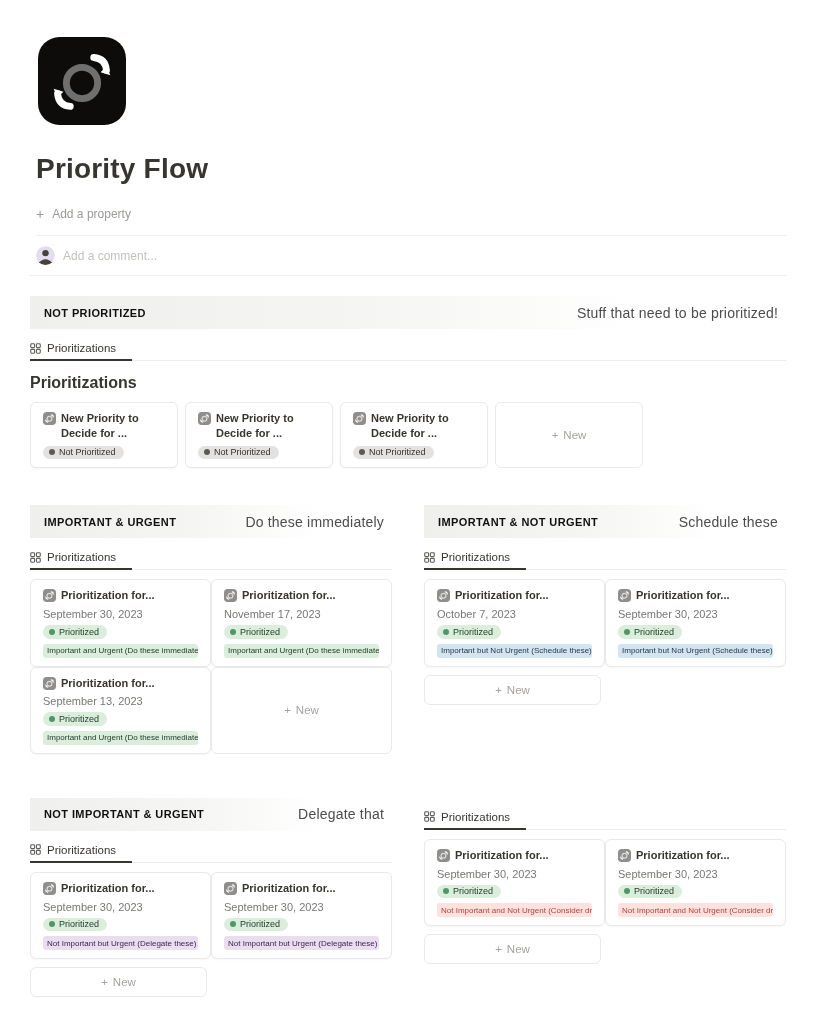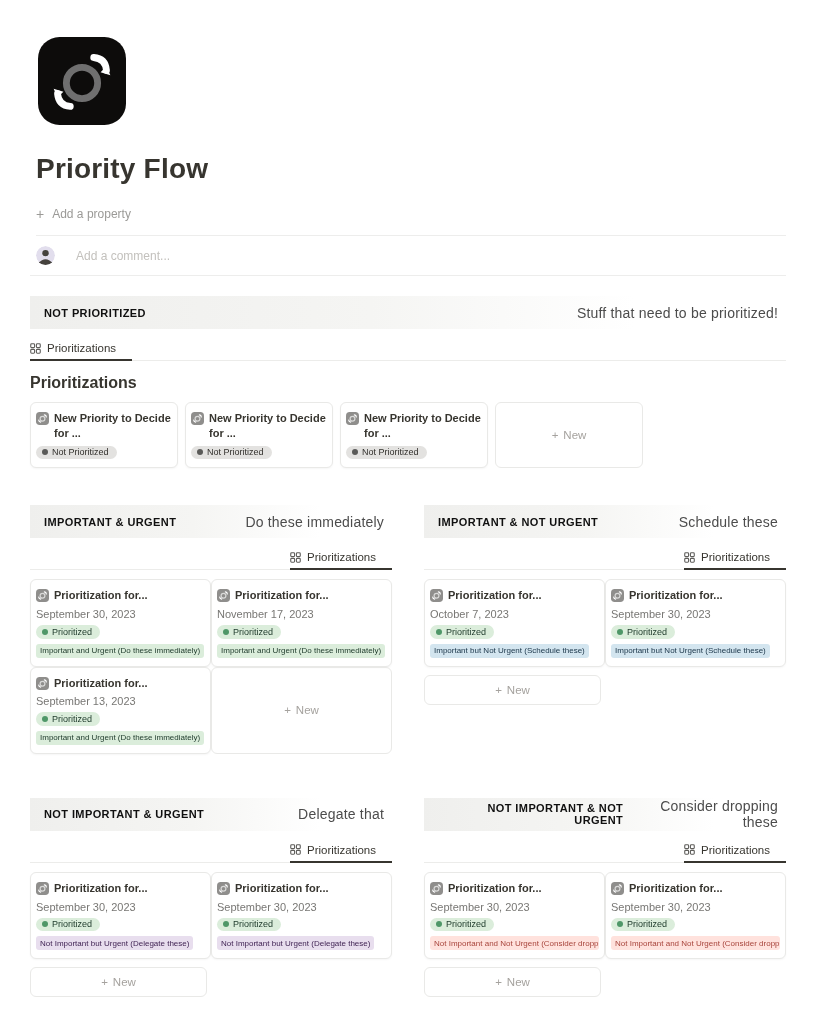--- a/index.html
+++ b/index.html
@@ -6,21 +6,21 @@
   html,body { width:816px; height:1024px; background:#ffffff; overflow:hidden;
     font-family:"Liberation Sans","DejaVu Sans",sans-serif; color:#37352f; }
   .content { padding:0 30px; }
 
   
   .page-icon { margin:37px 0 0 8px; width:88px; height:88px; display:block; }
   .page-title { margin:28px 0 0 6px; font-size:28px; font-weight:700; letter-spacing:.2px; color:#37352f; }
   .add-prop { margin:22px 0 0 6px; display:flex; align-items:center; gap:8px;
     color:#9b9a97; font-size:12px; padding-bottom:14px; border-bottom:1px solid #ededec; cursor:pointer; }
   .add-prop .plus { font-size:14px; line-height:1; }
-  .comment-row { display:flex; align-items:center; gap:21px; padding:10px 0 10px 6px; border-bottom:1px solid #ededec; }
+  .comment-row { display:flex; align-items:center; gap:8px; padding:10px 0 10px 6px; border-bottom:1px solid #ededec; }
   .avatar { width:19px; height:19px; border-radius:50%; overflow:hidden; flex:0 0 auto; }
   .comment-input { border:none; outline:none; flex:1; font-size:12px; color:#37352f;
     font-family:"Liberation Sans","DejaVu Sans",sans-serif; }
   .comment-input::placeholder { color:#c3c1bd; }
 
   
   .band { height:33px; display:flex; align-items:center; justify-content:space-between;
     padding:0 8px 0 14px; background:linear-gradient(90deg,#efefed 0%,#f5f5f3 45%,#ffffff 80%); }
   .band-title { font-size:11px; font-weight:800; letter-spacing:.4px; color:#101010; text-transform:uppercase; }
   .band-note { font-size:14px; color:#4c4c4c; letter-spacing:.2px; }
@@ -28,38 +28,38 @@
   
   .tabrow { border-bottom:1px solid #ececea; margin-top:8px; }
   .tab { display:inline-flex; align-items:center; gap:6px; padding:5px 16px 5px 0;
     font-size:11.5px; color:#37352f; border-bottom:2px solid #37352f; margin-bottom:-1px; cursor:pointer; }
   .tab svg { display:block; }
 
   .db-heading { font-size:16px; font-weight:700; margin:13px 0 10px 0; color:#37352f; cursor:pointer; }
 
   
   .gallery-top { display:grid; grid-template-columns:repeat(4,148px); gap:7px; margin-top:2px; }
-  .card { background:#fff; border:1px solid #e9e9e7; border-radius:6px; padding:8px 5px;
+  .card { background:#fff; border:1px solid #e9e9e7; border-radius:6px; padding:8px 12px;
     box-shadow:0 1px 2px rgba(15,15,15,.04); display:flex; flex-direction:column; gap:5px;
     align-items:flex-start; cursor:pointer; overflow:hidden; }
   .card-titlerow { display:flex; align-items:flex-start; gap:5px; }
   .mini-icon { flex:0 0 auto; margin-top:1px; }
   .card-title { font-size:11px; font-weight:600; color:#37352f; line-height:1.35; }
   .card-date { font-size:11px; color:#787774; }
   .pill { display:inline-flex; align-items:center; gap:4px; font-size:9px; padding:1.5px 8px 2px 6px;
     border-radius:20px; white-space:nowrap; }
   .pill .dot { width:6px; height:6px; border-radius:50%; display:inline-block; }
   .tag { font-size:8px; padding:2.5px 4px; border-radius:3px; white-space:nowrap;
     overflow:hidden; max-width:100%; }
   .new-card { display:flex; align-items:center; justify-content:center; gap:5px;
     border:1px solid #e9e9e7; border-radius:6px; color:#a5a29e; font-size:11.5px; cursor:pointer; }
 
   
   .quad-grid { display:grid; grid-template-columns:362px 362px; column-gap:32px; row-gap:44px; margin-top:37px; }
-  .quad { display:flex; flex-direction:column;text-align:right; }
+  .quad { display:flex; flex-direction:column; }
   .quad .cards { display:grid; grid-template-columns:repeat(2,1fr); margin-top:9px; }
   .quad .card { min-height:84px; }
   .newbtn-wide { margin-top:8px; width:177px; height:30px; display:flex; align-items:center;
     justify-content:center; gap:5px; border:1px solid #e9e9e7; border-radius:6px;
     color:#a5a29e; font-size:11.5px; cursor:pointer; }
   .spacer-top { height:20px; }
 </style>
 </head>
 <body>
 
@@ -356,24 +356,20 @@
           <span class="tag" style="background-color: rgb(232, 222, 238); color: rgb(65, 36, 84);">Not Important but Urgent (Delegate these)</span>
         </div>
       </div>
       <div class="newbtn-wide">
         <span>+</span>
         <span>New</span>
       </div>
     </div>
 
     <div class="quad">
-      <div class="band">
-        <span class="band-title">NOT IMPORTANT &amp; NOT URGENT</span>
-        <span class="band-note">Consider dropping these</span>
-      </div>
       <div class="tabrow">
         <span class="tab">
           <svg width="11" height="11" viewBox="0 0 12 12">
             <rect x="0.8" y="0.8" width="4.2" height="4.2" rx="1" fill="none" stroke="#5f5e5b" stroke-width="1.2"></rect>
             <rect x="7" y="0.8" width="4.2" height="4.2" rx="1" fill="none" stroke="#5f5e5b" stroke-width="1.2"></rect>
             <rect x="0.8" y="7" width="4.2" height="4.2" rx="1" fill="none" stroke="#5f5e5b" stroke-width="1.2"></rect>
             <rect x="7" y="7" width="4.2" height="4.2" rx="1" fill="none" stroke="#5f5e5b" stroke-width="1.2"></rect>
           </svg>
           <span>Prioritizations</span>
         </span>

